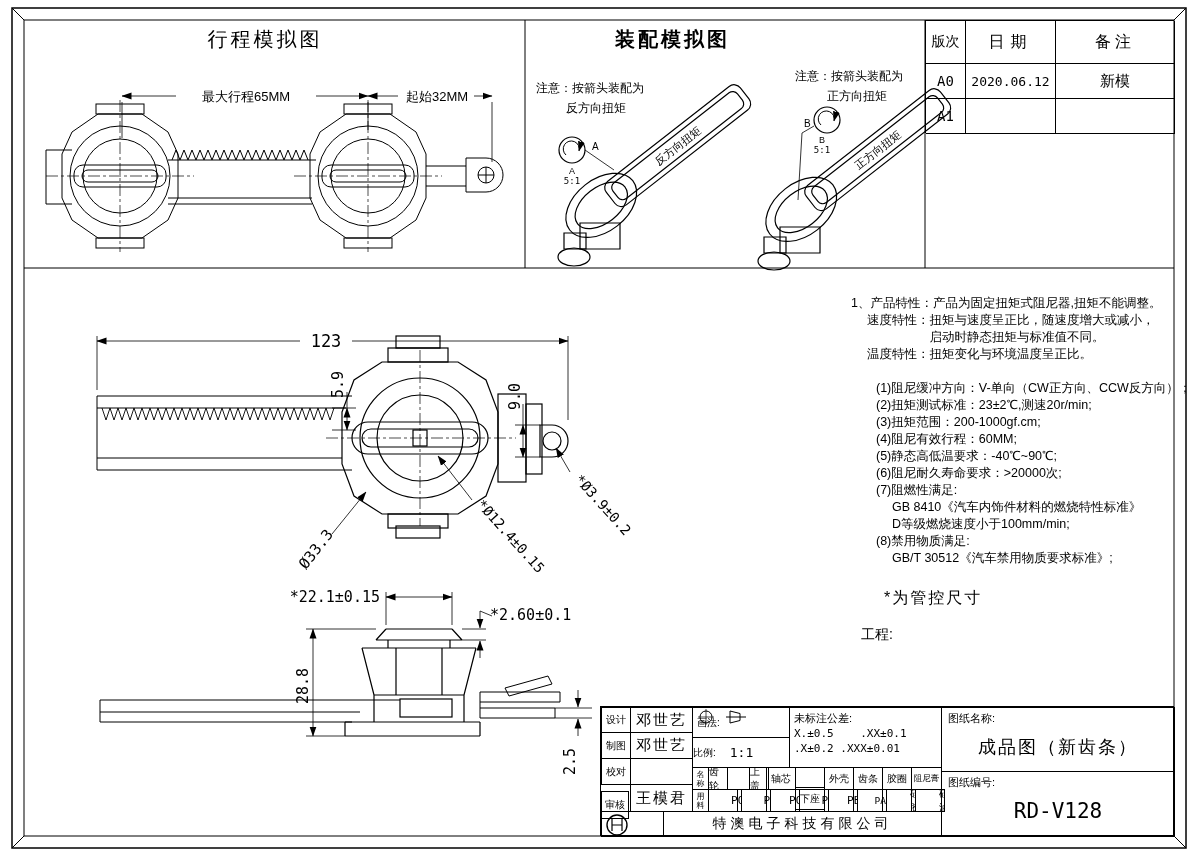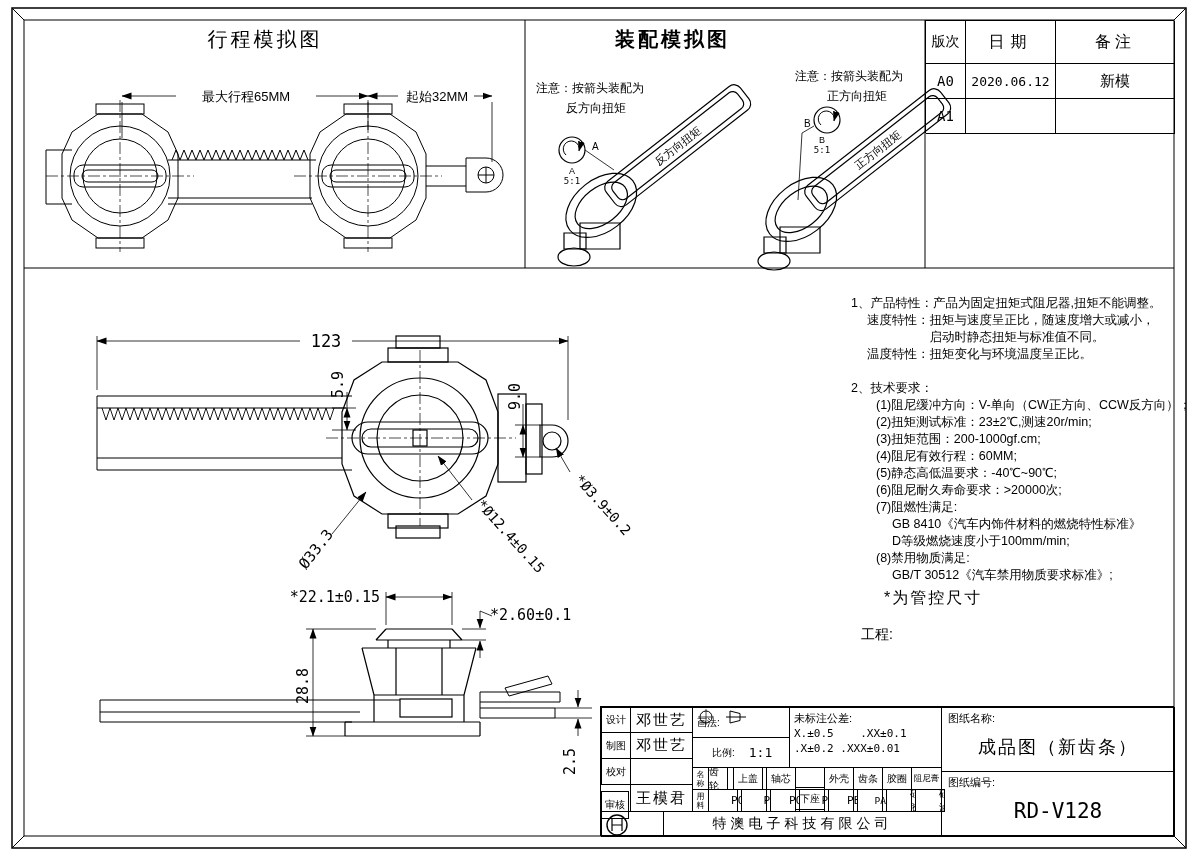--- a/index.html
+++ b/index.html
@@ -255,21 +255,20 @@
   <div class="mono"></div>
   <div></div>
 </div>
 
 <div class="abs" style="left:851px;top:295px;">
   <div class="notes-line">1、产品特性：产品为固定扭矩式阻尼器,扭矩不能调整。</div>
   <div class="notes-line">　 速度特性：扭矩与速度呈正比，随速度增大或减小，</div>
   <div class="notes-line">　　　　　　 启动时静态扭矩与标准值不同。</div>
   <div class="notes-line">　 温度特性：扭矩变化与环境温度呈正比。</div>
   <div class="notes-line"></div>
-  <div class="notes-line">2、技术要求：</div>
   <div class="notes-line">　　(1)阻尼缓冲方向：V-单向（CW正方向、CCW反方向）；</div>
   <div class="notes-line">　　(2)扭矩测试标准：23±2℃,测速20r/min;</div>
   <div class="notes-line">　　(3)扭矩范围：200-1000gf.cm;</div>
   <div class="notes-line">　　(4)阻尼有效行程：60MM;</div>
   <div class="notes-line">　　(5)静态高低温要求：-40℃~90℃;</div>
   <div class="notes-line">　　(6)阻尼耐久寿命要求：&gt;20000次;</div>
   <div class="notes-line">　　(7)阻燃性满足:</div>
   <div class="notes-line">　　　 GB 8410《汽车内饰件材料的燃烧特性标准》</div>
   <div class="notes-line">　　　 D等级燃烧速度小于100mm/min;</div>
   <div class="notes-line">　　(8)禁用物质满足:</div>
@@ -293,36 +292,36 @@
   <div class="cell" style="left:91px;top:0;width:98px;height:31px;justify-content:flex-start;padding-left:4px;">
     <span class="lbl">画法:</span>
     <svg width="56" height="18" viewBox="0 0 56 18" style="margin-left:3px;">
       <g stroke="#000" fill="none" stroke-width="1">
         <circle cx="10" cy="9" r="6"></circle>
             <path d="M2,9 H18 M10,1 V17" stroke-width="0.7"></path>
         <path d="M30,9 H50 M34,3 V15 M44,5.5 V12.5 M34,3 L44,5.5 M34,15 L44,12.5"></path>
       </g>
     </svg>
   </div>
-  <div class="cell" style="left:91px;top:30px;width:98px;height:31px;justify-content:flex-start;padding-left:19px;">
+  <div class="cell" style="left:91px;top:30px;width:98px;height:31px;justify-content:flex-start;padding-left:0;">
     <span class="lbl">比例:</span>
     <span class="mono" style="font-size:13px;margin-left:14px;">1:1</span>
   </div>
 
   <div class="cell tol" style="left:188px;top:0;width:153px;height:61px;">
     <span>未标注公差:</span>
     <span class="mono" style="font-size:11px;">X.±0.5    .XX±0.1</span>
     <span class="mono" style="font-size:11px;">.X±0.2 .XXX±0.01</span>
   </div>
 
   <div class="cell tiny" style="left:91px;top:60px;width:17px;height:23px;">名称</div>
   <div class="cell tiny" style="left:91px;top:82px;width:17px;height:23px;">用料</div>
 
   <div class="cell part" style="left:107px;top:60px;width:20px;height:23px;">齿轮</div>
-  <div class="cell part" style="left:132px;top:60px;width:30px;height:23px;">上盖</div>
+  <div class="cell part" style="left:148px;top:60px;width:20px;height:23px;">上盖</div>
   <div class="cell part" style="left:165px;top:60px;width:30px;height:23px;">轴芯</div>
   <div class="cell part" style="left:194px;top:60px;width:30px;height:23px;margin-top:20px;">下座</div>
   <div class="cell part" style="left:223px;top:60px;width:30px;height:23px;">外壳</div>
   <div class="cell part" style="left:252px;top:60px;width:30px;height:23px;">齿条</div>
   <div class="cell part" style="left:281px;top:60px;width:30px;height:23px;">胶圈</div>
   <div class="cell part" style="left:310px;top:60px;width:31px;height:23px;font-size:8.5px;">阻尼膏</div>
 
   <div class="cell mat mono" style="left:107px;top:82px;width:30px;height:23px;">POM</div>
   <div class="cell mat mono" style="left:136px;top:82px;width:30px;height:23px;">PC</div>
   <div class="cell mat mono" style="left:165px;top:82px;width:30px;height:23px;">POM</div>

